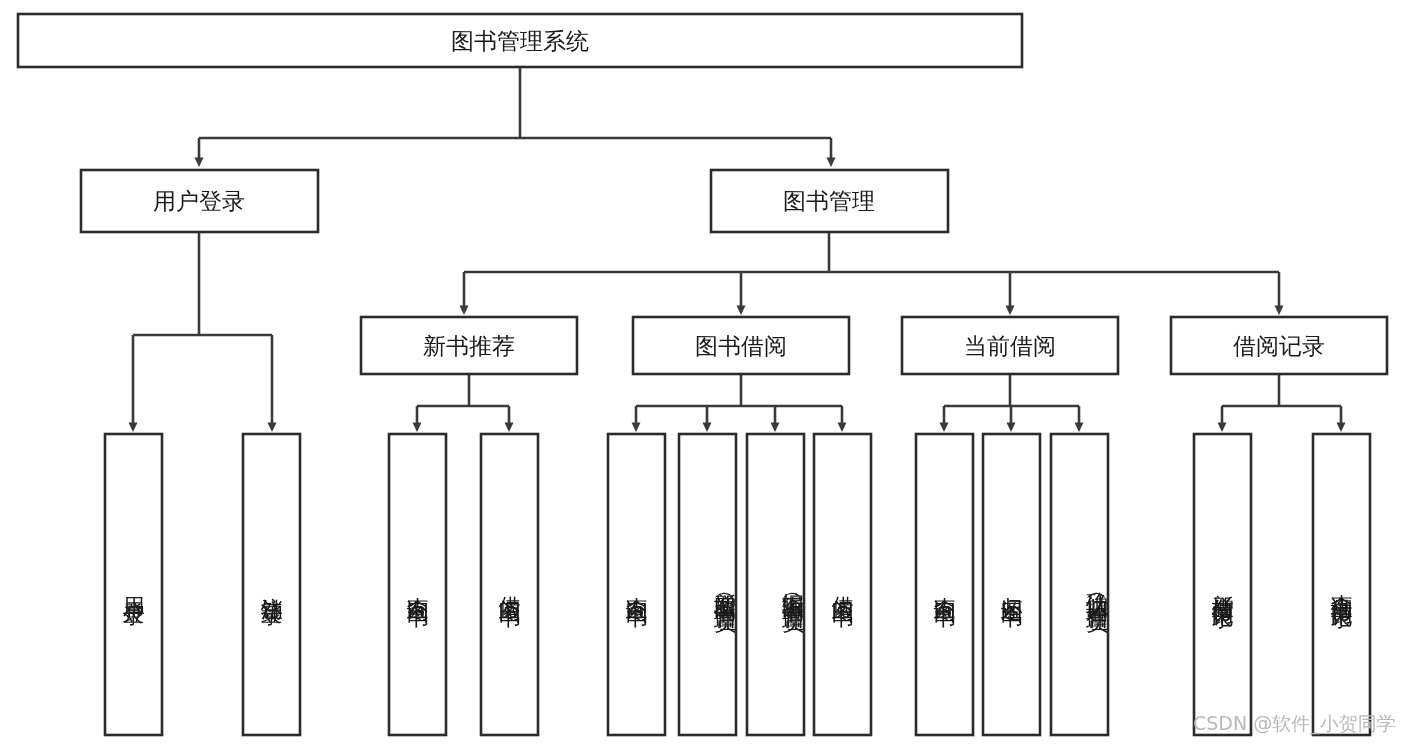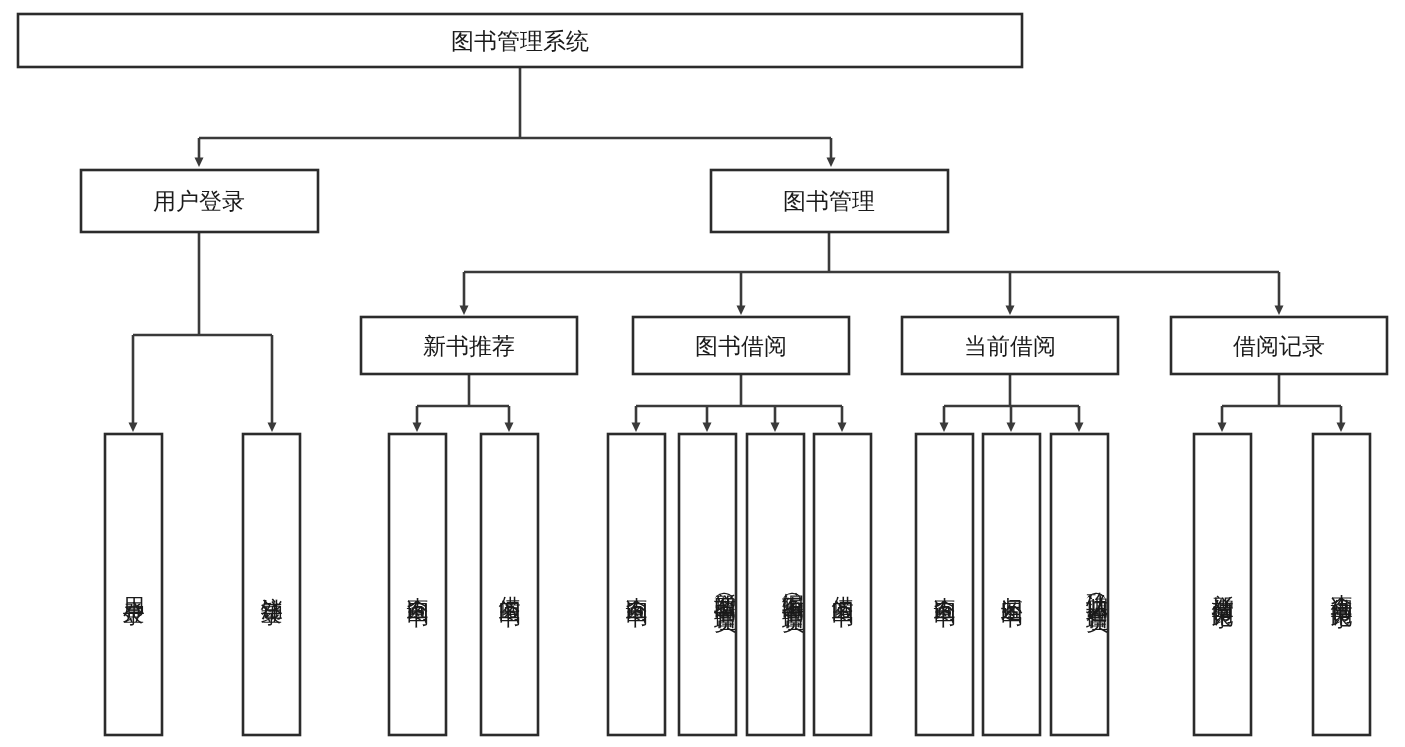--- a/index.html
+++ b/index.html
@@ -219,14 +219,15 @@
   <div class="leaf-label" style="left:747px; top:440px; width:57px; height:295px;">编辑图书（管理员）</div>
   <div class="leaf-label centered" style="left:814px; top:434px; width:57px; height:301px;">借阅图书</div>
 
   <div class="leaf-label centered" style="left:916px; top:434px; width:57px; height:301px;">查询图书</div>
   <div class="leaf-label centered" style="left:983px; top:434px; width:57px; height:301px;">归还图书</div>
   <div class="leaf-label" style="left:1051px; top:440px; width:57px; height:295px;">确认归还（管理员）</div>
 
   <div class="leaf-label centered" style="left:1194px; top:434px; width:57px; height:301px;">新增借阅记录</div>
   <div class="leaf-label centered" style="left:1313px; top:434px; width:57px; height:301px;">查询借阅记录</div>
 
+  <div class="watermark">CSDN @软件_小贺同学</div>
 
 </div>
 
 </body></html>

